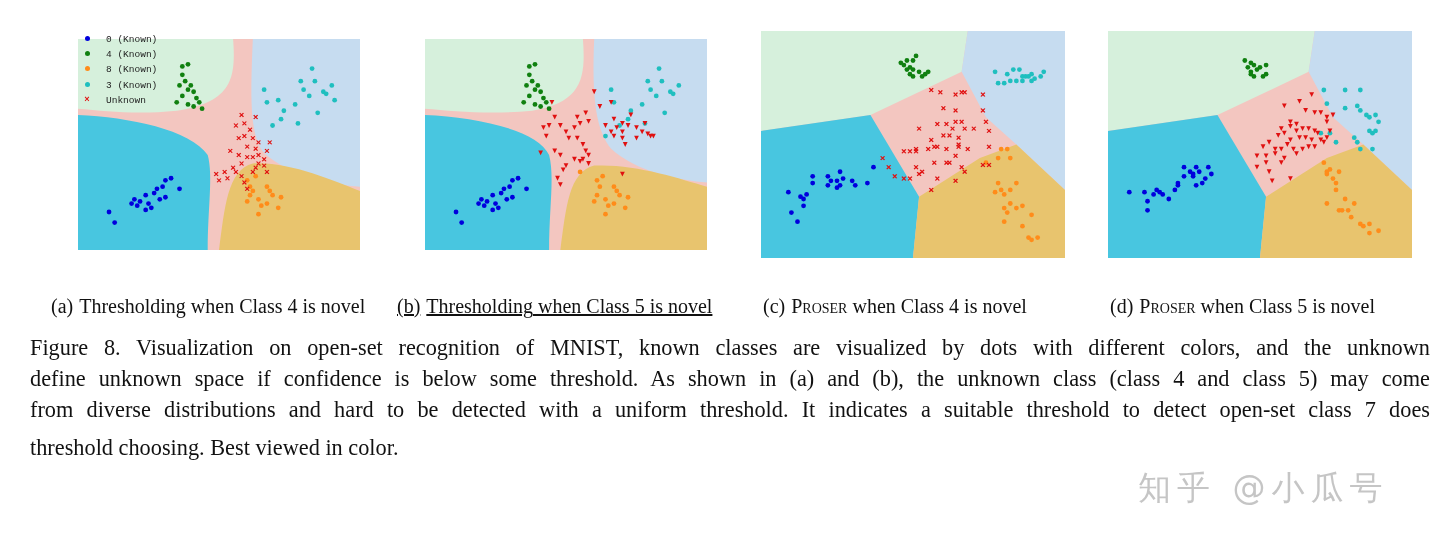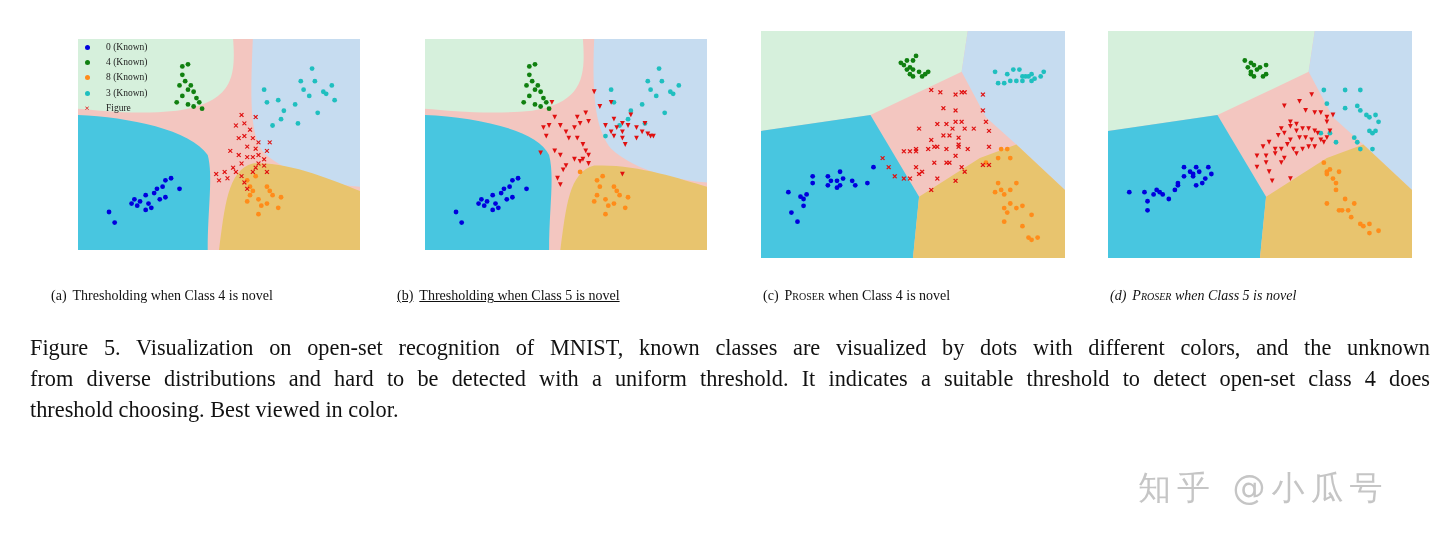--- a/index.html
+++ b/index.html
@@ -1,25 +1,25 @@
 <!DOCTYPE html>
 <html><head>
 <meta charset="utf-8">
 <style>
   html,body{margin:0;padding:0;background:#ffffff;}
   body{width:1440px;height:539px;position:relative;overflow:hidden;font-family:"Liberation Serif","DejaVu Serif",serif;color:#111;}
   .panel{position:absolute;}
   .panel svg{display:block;width:100%;height:100%;}
-  .subcap{position:absolute;top:288px;font-size:14px;white-space:nowrap;color:#111;}
+  .subcap{position:absolute;top:295px;font-size:20px;white-space:nowrap;color:#111;}
   .subcap .lbl{margin-right:6px;}
   .sc{font-variant:small-caps;}
   .caption{position:absolute;left:30px;top:333px;width:1400px;font-size:22.3px;line-height:30.8px;text-align:justify;color:#111;}
   .caption .line{display:block;white-space:nowrap;text-align:justify;text-align-last:justify;}
-  .caption .line.last{text-align-last:left;}
-  .legend{position:absolute;left:82px;top:40px;font-family:Liberation Serif, serif;font-size:9.5px;line-height:15.2px;color:#222;}
+  .caption .line.last{text-align-last:left;margin-top:8px;}
+  .legend{position:absolute;left:82px;top:32px;font-family:Liberation Mono, monospace;font-size:9.5px;line-height:15.2px;color:#222;}
   .legend .row{display:flex;align-items:center;}
   .legend .mk{width:10px;text-align:center;margin-right:14px;font-size:9px;}
   .legend .dot{display:inline-block;width:5px;height:5px;border-radius:50%;}
   .watermark{position:absolute;left:1138px;top:466px;font-family:"DejaVu Sans",sans-serif;font-size:33px;color:rgba(150,150,150,0.55);letter-spacing:6px;white-space:nowrap;text-align:center;}
 </style>
 </head>
 <body>
 
 <div class="panel" style="left:78px;top:39px;width:282px;height:211px;">
   <svg viewBox="0 0 100 100" preserveAspectRatio="none">
@@ -144,21 +144,21 @@
     <div class="row">
       <span class="mk"><span class="dot" style="background: rgb(255, 140, 26);"></span></span>
       <span>8 (Known)</span>
     </div>
     <div class="row">
       <span class="mk"><span class="dot" style="background: rgb(31, 191, 191);"></span></span>
       <span>3 (Known)</span>
     </div>
     <div class="row">
       <span class="mk" style="color: rgb(224, 16, 16); font-weight: bold;">×</span>
-      <span>Figure</span>
+      <span>Unknown</span>
     </div>
   </div>
 
 <div class="panel" style="left:425px;top:39px;width:282px;height:211px;">
   <svg viewBox="0 0 100 100" preserveAspectRatio="none">
     <rect x="0" y="0" width="100" height="100" fill="#f3c6c0"></rect>
     <path d="M0,0 L56,0 C57,18 56,30 38,34 C22,36 10,34 0,33 Z" fill="#d6f0dc"></path>
     <path d="M60,0 L100,0 L100,68 C90,67 75,63 66,52 C61,44 59,30 60,0 Z" fill="#c6dcf0"></path>
     <path d="M0,36 C18,37 40,43 44,55 C46,65 44,80 44,100 L0,100 Z" fill="#48c6e0"></path>
     <path d="M48,100 C50,80 51,63 60,60 C74,59 90,66 100,70 L100,100 Z" fill="#e8c46e"></path>
@@ -561,23 +561,24 @@
 
 <div class="subcap" style="left:51px;">
   <span class="lbl">(a)</span><span>Thresholding</span><span> when Class 4 is novel</span>
 </div>
 <div class="subcap" style="left:397px;text-decoration:underline;">
   <span class="lbl">(b)</span><span>Thresholding</span><span> when Class 5 is novel</span>
 </div>
 <div class="subcap" style="left:763px;text-align:right;">
   <span class="lbl">(c)</span><span class="sc">Proser</span><span> when Class 4 is novel</span>
 </div>
-<div class="subcap" style="left:1110px;font-style:italic;">
+<div class="subcap" style="left:1110px;">
   <span class="lbl">(d)</span><span class="sc">Proser</span><span> when Class 5 is novel</span>
 </div>
 
 <div class="caption">
-  <span class="line">Figure 5. Visualization on open-set recognition of MNIST, known classes are visualized by dots with different colors, and the unknown</span>
-  <span class="line">from diverse distributions and hard to be detected with a uniform threshold. It indicates a suitable threshold to detect open-set class 4 does</span>
+  <span class="line">Figure 8. Visualization on open-set recognition of MNIST, known classes are visualized by dots with different colors, and the unknown</span>
+  <span class="line">define unknown space if confidence is below some threshold. As shown in (a) and (b), the unknown class (class 4 and class 5) may come</span>
+  <span class="line">from diverse distributions and hard to be detected with a uniform threshold. It indicates a suitable threshold to detect open-set class 7 does</span>
   <span class="line last">threshold choosing. Best viewed in color.</span>
 </div>
 
 <div class="watermark">知乎 @小瓜号</div>
 
 </body></html>

